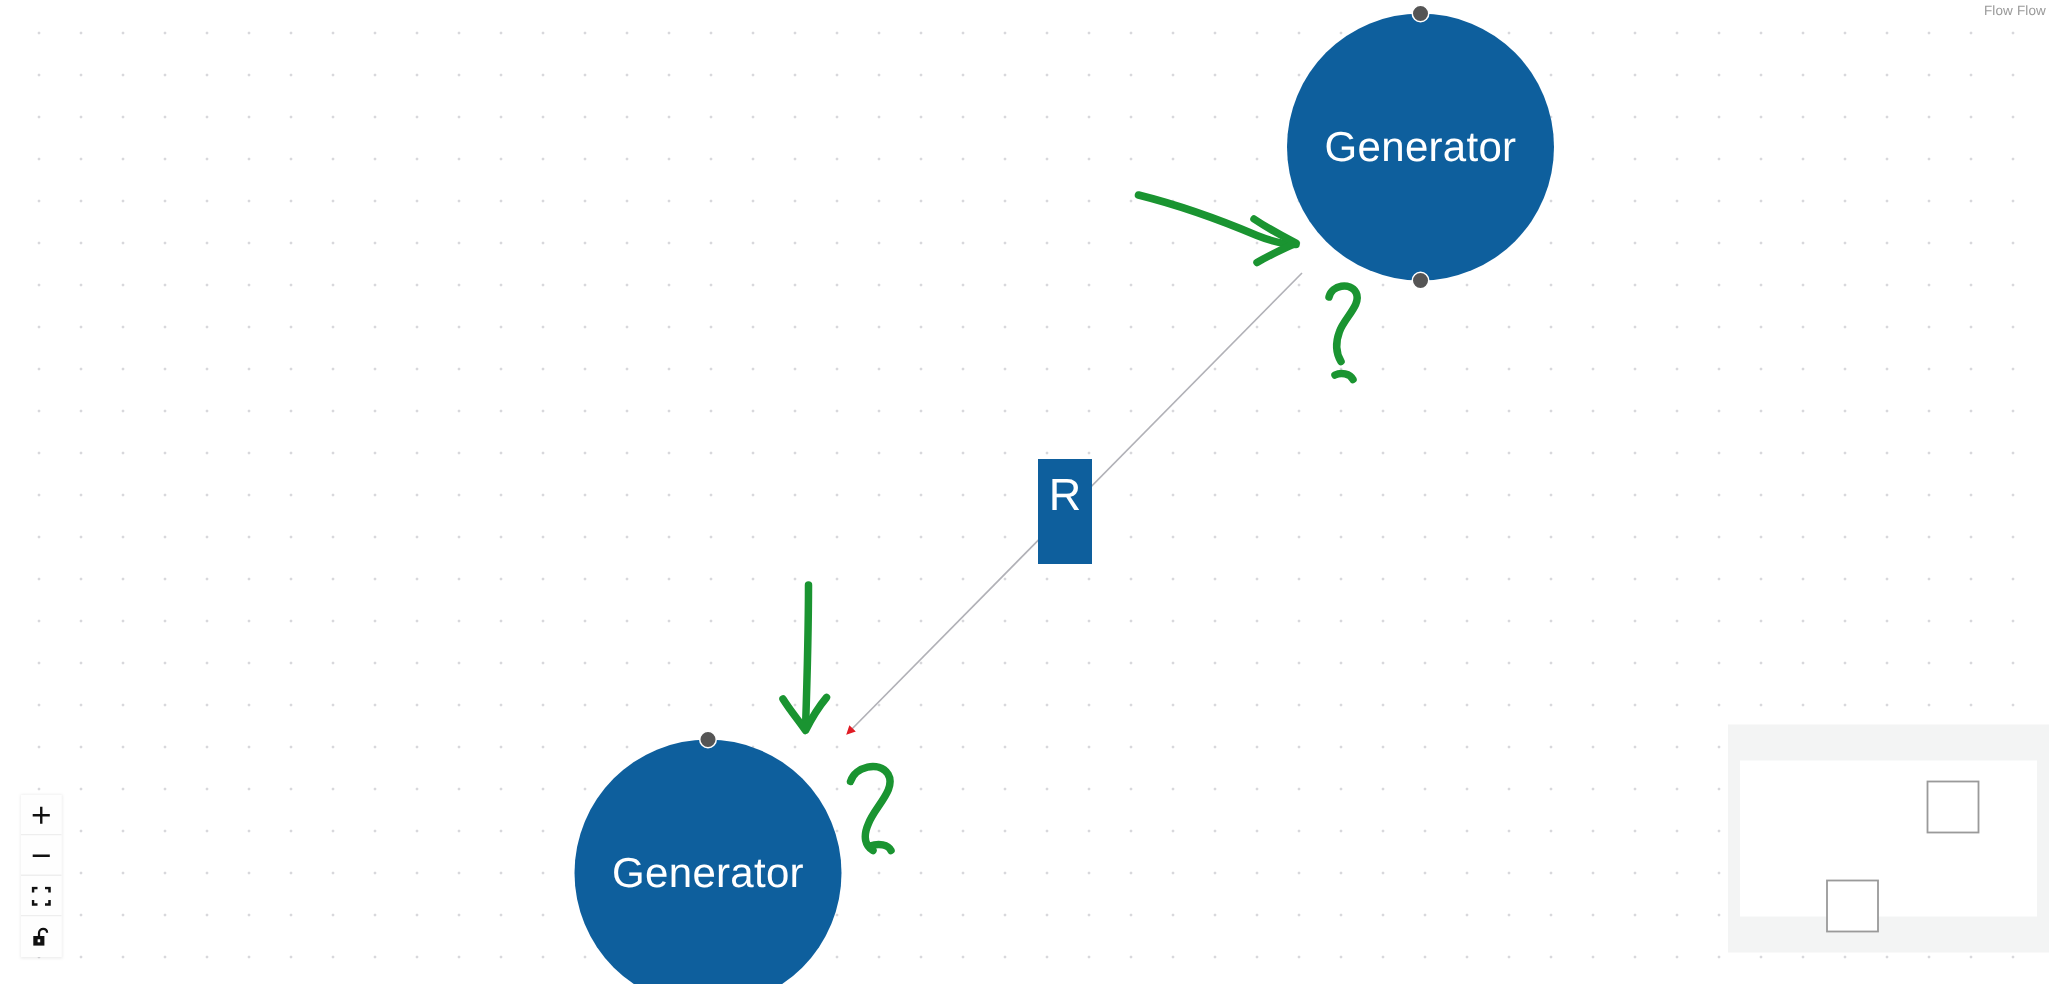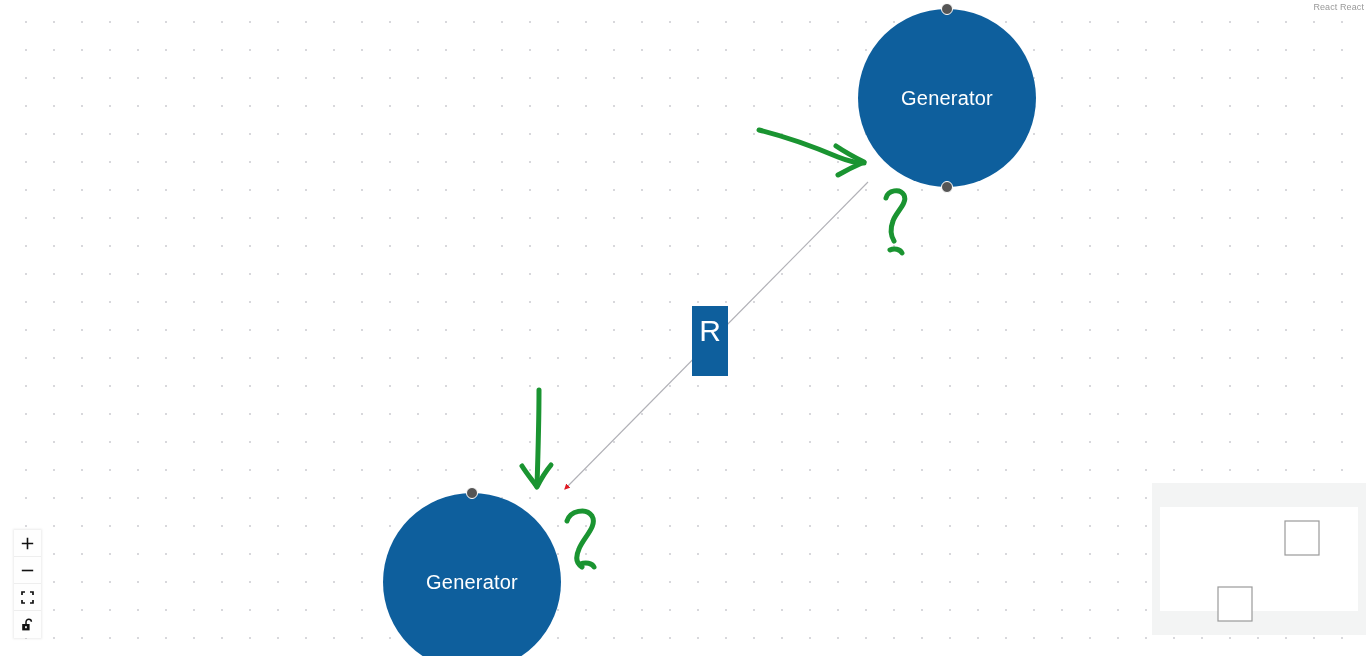--- a/index.html
+++ b/index.html
@@ -44,21 +44,21 @@
     border-radius: 50%;
     background: #0e5f9d;
     display: flex;
     align-items: center;
     justify-content: center;
     box-sizing: border-box;
   }
 
   .node-label {
     color: #ffffff;
-    font-size: 20px;
+    font-size: 28px;
     font-weight: 400;
     letter-spacing: 0.2px;
     font-family: "Liberation Sans", sans-serif;
     white-space: nowrap;
   }
 
   .handle {
     position: absolute;
     width: 12px;
     height: 12px;
@@ -239,15 +239,15 @@
   </div>
 
   <div class="rf-minimap">
     <svg width="214" height="152" viewBox="0 0 214 152">
       <rect x="8" y="24" width="198" height="104" fill="#ffffff"></rect>
       <rect x="133" y="38" width="34" height="34" fill="#ffffff" stroke="#9a9a9a" stroke-width="1.2"></rect>
       <rect x="66" y="104" width="34" height="34" fill="#ffffff" stroke="#9a9a9a" stroke-width="1.2"></rect>
     </svg>
   </div>
 
-  <a class="rf-attribution">React React</a>
+  <a class="rf-attribution">Flow Flow</a>
 
 </div>
 
 </body></html>

